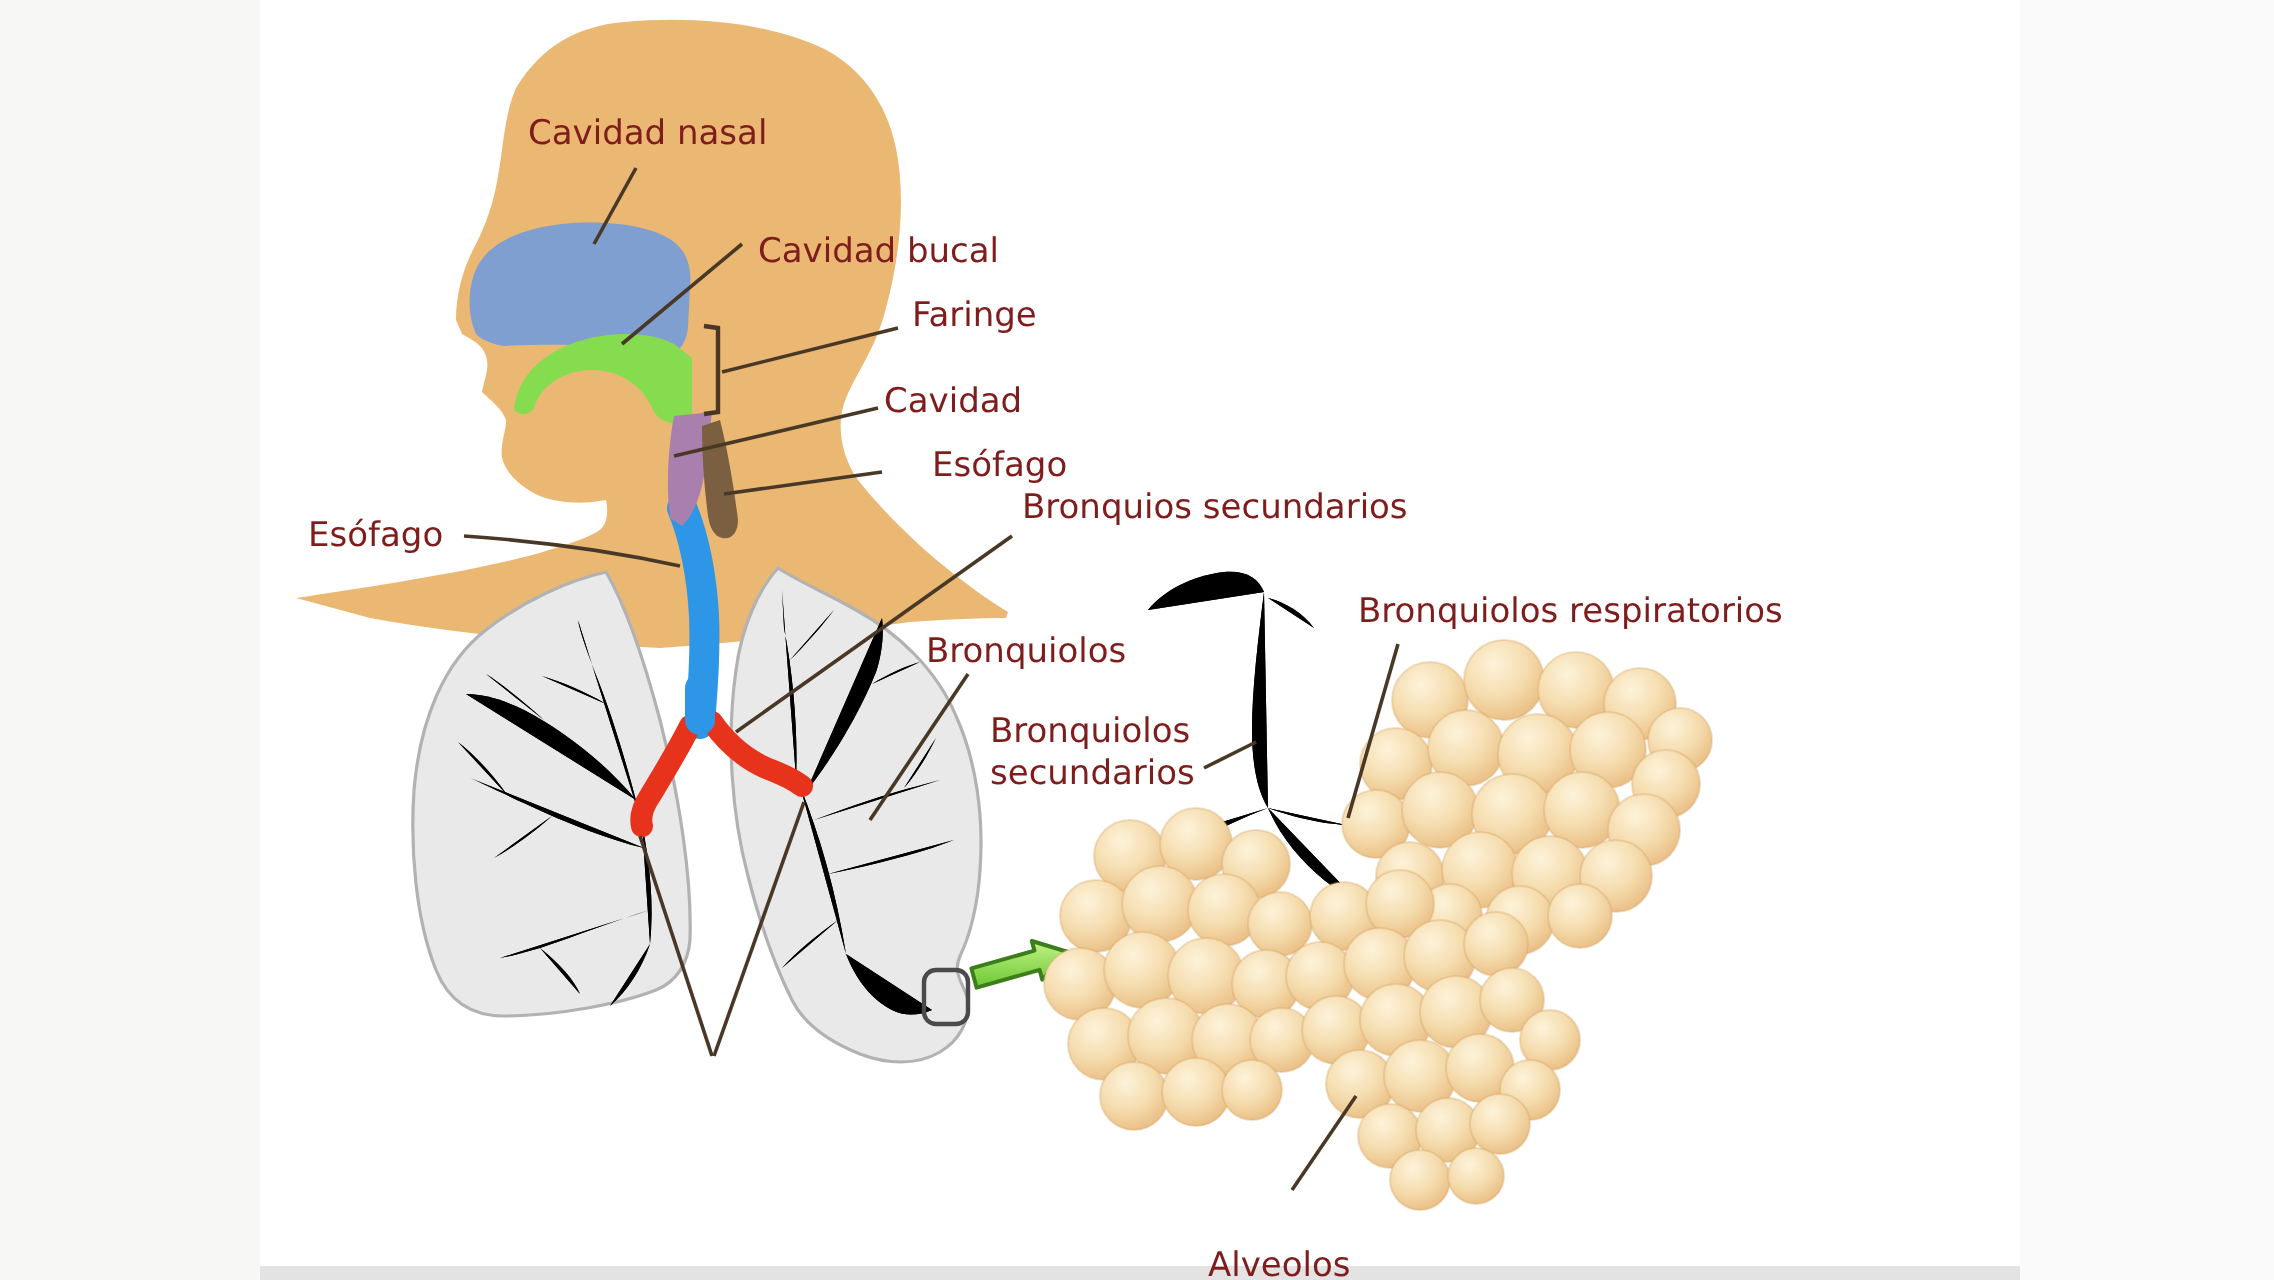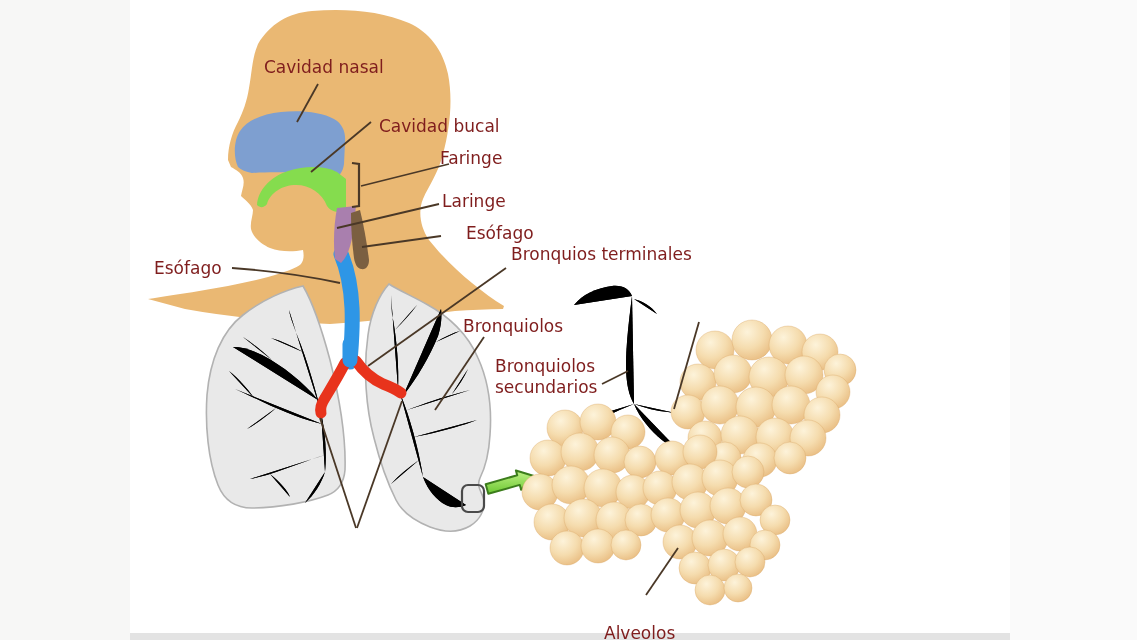--- a/index.html
+++ b/index.html
@@ -247,21 +247,22 @@
     <path class="ptr" d="M 484,337 L 435,410"></path>
     <path class="ptr" d="M 602,384 L 628,371"></path>
     <path class="ptr" d="M 699,322 L 674,409"></path>
     <path class="ptr" d="M 356,528 L 320,418"></path>
     <path class="ptr" d="M 357,528 L 402,401"></path>
     <path class="ptr" d="M 646,595 L 678,548"></path>
   </svg>
 
   <div class="lbl" style="left:264px;top:57px;">Cavidad nasal</div>
   <div class="lbl" style="left:379px;top:104px;margin-top:12px;">Cavidad bucal</div>
-  <div class="lbl" style="left:440px;top:148px;">Faringe</div>
-  <div class="lbl" style="left:442px;top:191px;">Laringe</div>
+  <div class="lbl" style="left:456px;top:148px;">Faringe</div>
+  <div class="lbl" style="left:442px;top:191px;">Cavidad</div>
   <div class="lbl" style="left:442px;top:223px;margin-left:24px;">Esófago</div>
   <div class="lbl" style="left:154px;top:258px;">Esófago</div>
-  <div class="lbl" style="left:511px;top:244px;">Bronquios terminales</div>
+  <div class="lbl" style="left:511px;top:244px;">Bronquios secundarios</div>
   <div class="lbl" style="left:463px;top:316px;">Bronquiolos</div>
   <div class="lbl lbl2" style="left:495px;top:356px;"><span>Bronquiolos</span><br><span>secundarios</span></div>
+  <div class="lbl" style="left:679px;top:296px;">Bronquiolos respiratorios</div>
   <div class="lbl" style="left:604px;top:623px;">Alveolos</div>
 </div>
 
 </body></html>

